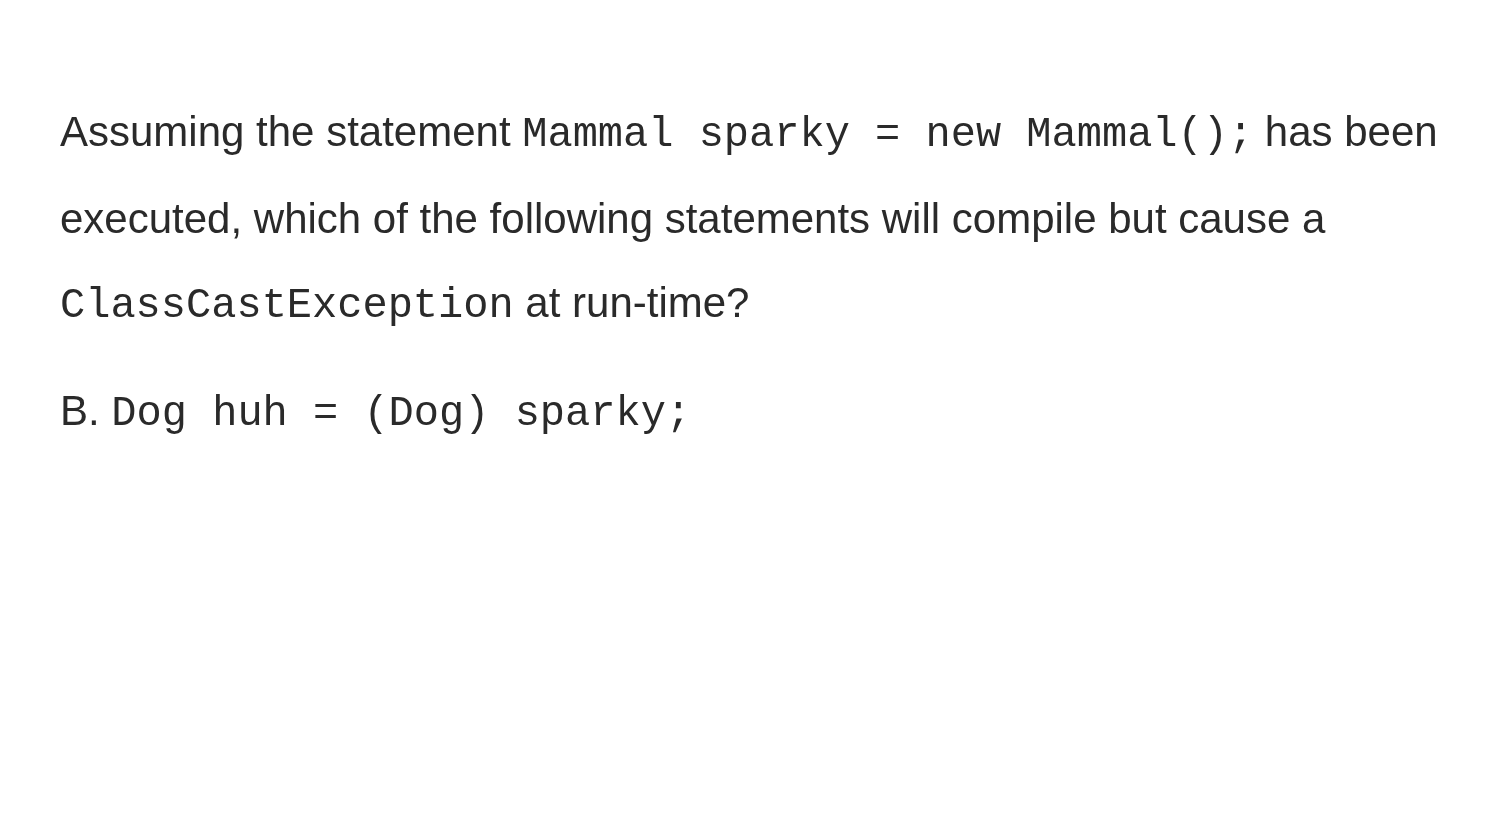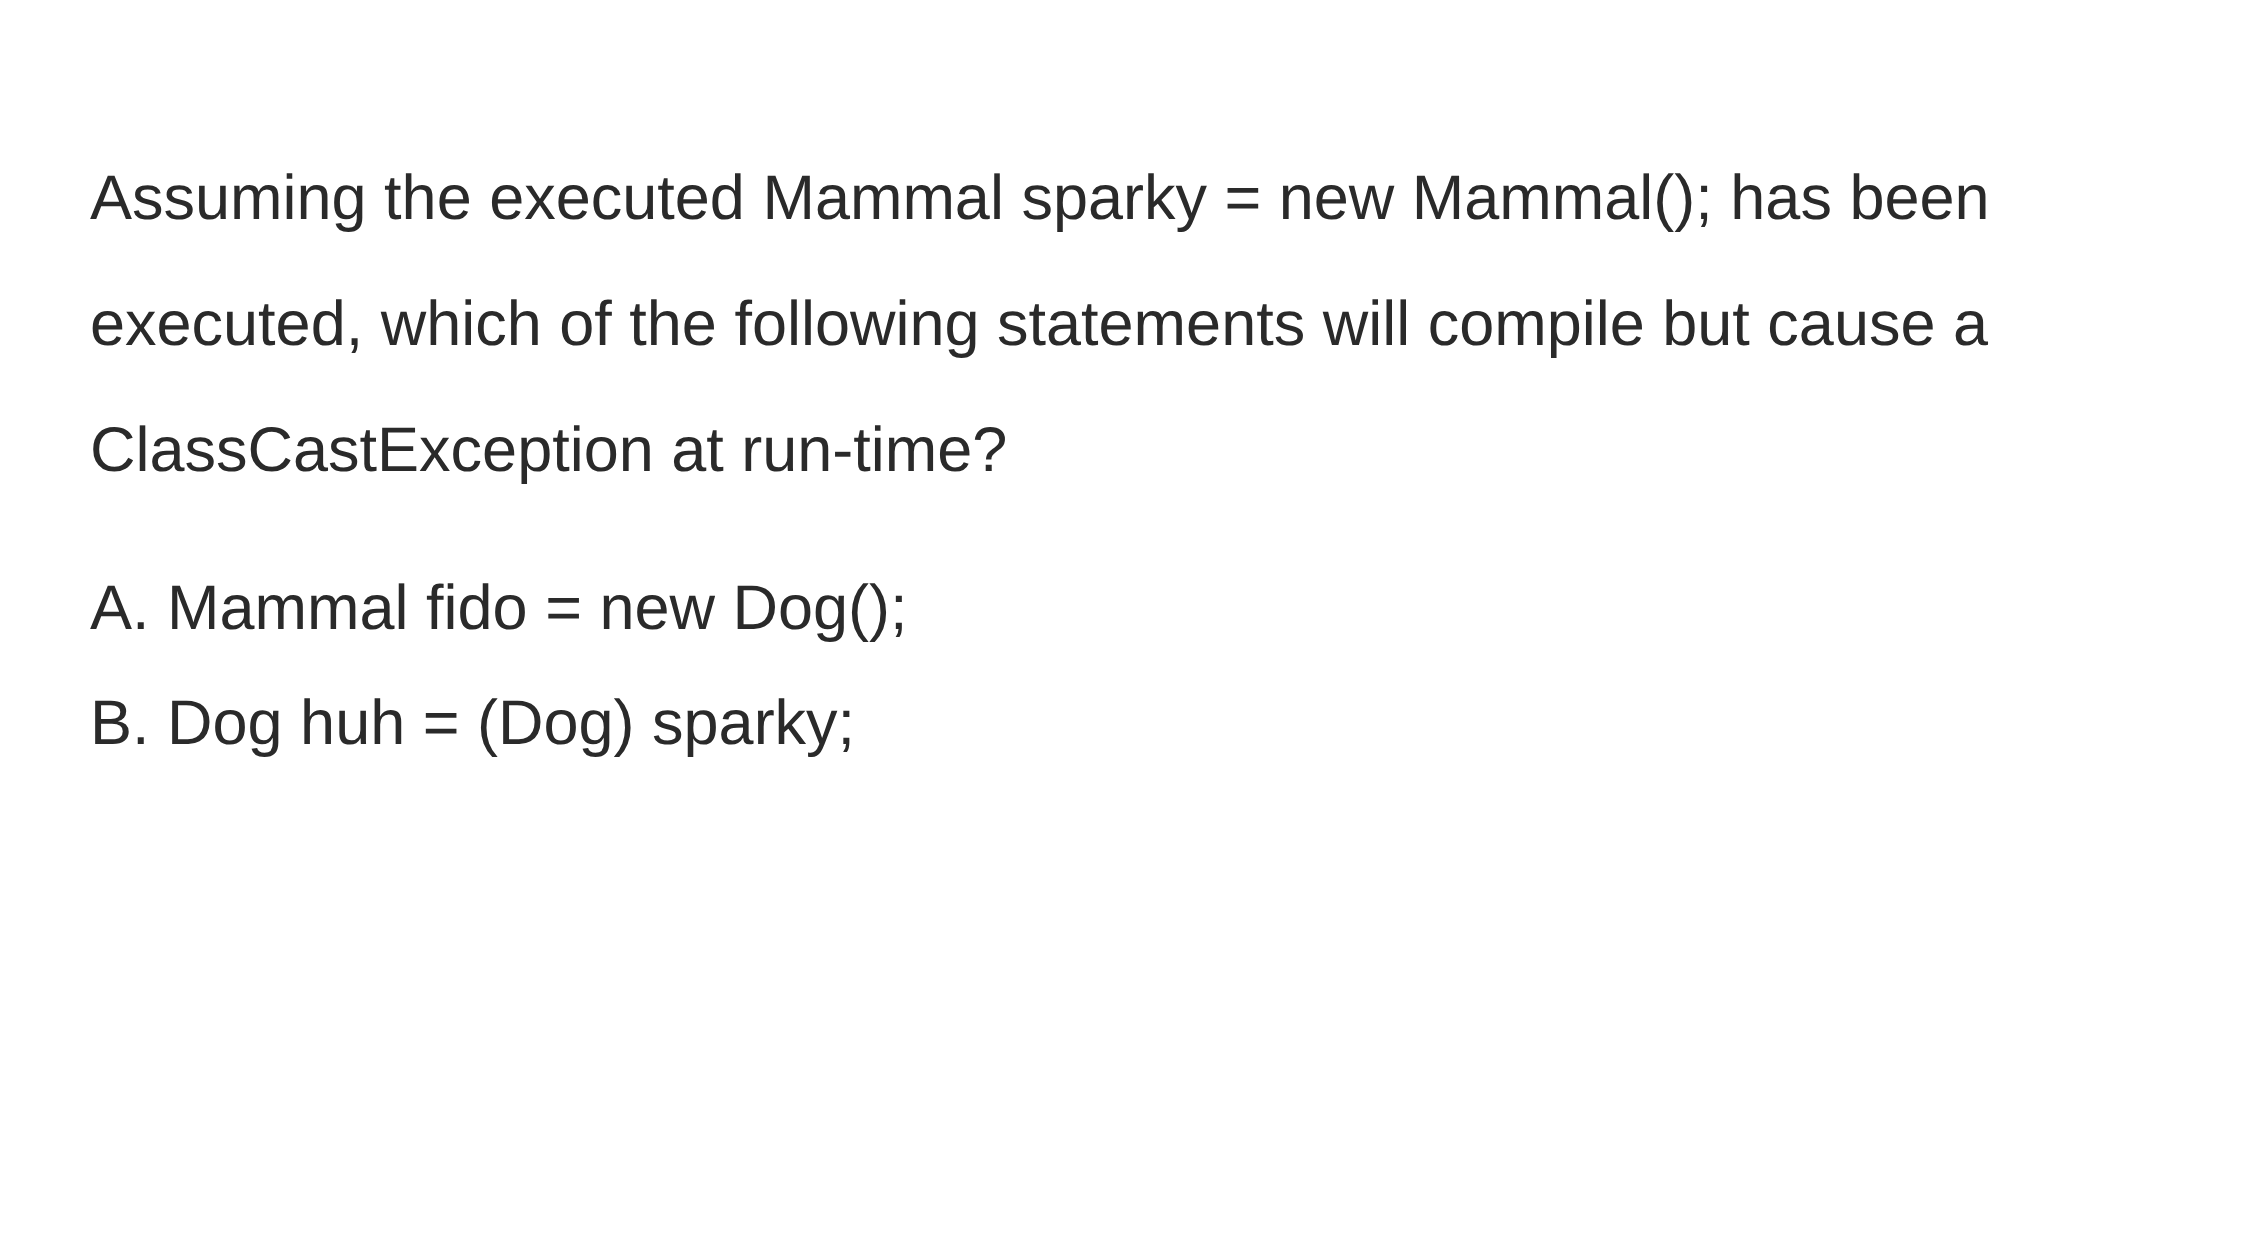--- a/index.html
+++ b/index.html
@@ -14,44 +14,40 @@
       font-family: -apple-system, BlinkMacSystemFont, "Segoe UI", Helvetica, Arial, sans-serif;
       padding: 90px 60px 60px 60px;
       color: #2a2a2a;
     }
     .question-block {
       font-size: 42px;
       line-height: 2.0;
       margin-bottom: 28px;
     }
     code, .mono {
-      font-family: Liberation Sans, sans-serif;
+      font-family: Liberation Mono, monospace;
       font-weight: normal;
       margin-top: 40px;
     }
     .answers {
       font-size: 42px;
       line-height: 1.65;
     }
     .answer {
       margin-bottom: 8px;
     }
     .label {
       font-family: -apple-system, BlinkMacSystemFont, "Segoe UI", Helvetica, Arial, sans-serif;
     }
   </style>
 </head>
 <body>
 
 <div class="question-block">
-  <span>Assuming the executed </span><span class="mono">Mammal sparky = new Mammal();</span><span> has been executed, which of the following statements will compile but cause a </span><span class="mono">ClassCastException</span><span> at run-time?</span>
+  <span>Assuming the statement </span><span class="mono">Mammal sparky = new Mammal();</span><span> has been executed, which of the following statements will compile but cause a </span><span class="mono">ClassCastException</span><span> at run-time?</span>
 </div>
 
 <div class="answers">
-  <div class="answer">
-    <span class="label">A.</span>
-    <span class="mono">Mammal fido = new Dog();</span>
-  </div>
   <div class="answer">
     <span class="label">B.</span>
     <span class="mono">Dog huh = (Dog) sparky;</span>
   </div>
 </div>
 
 </body></html>

